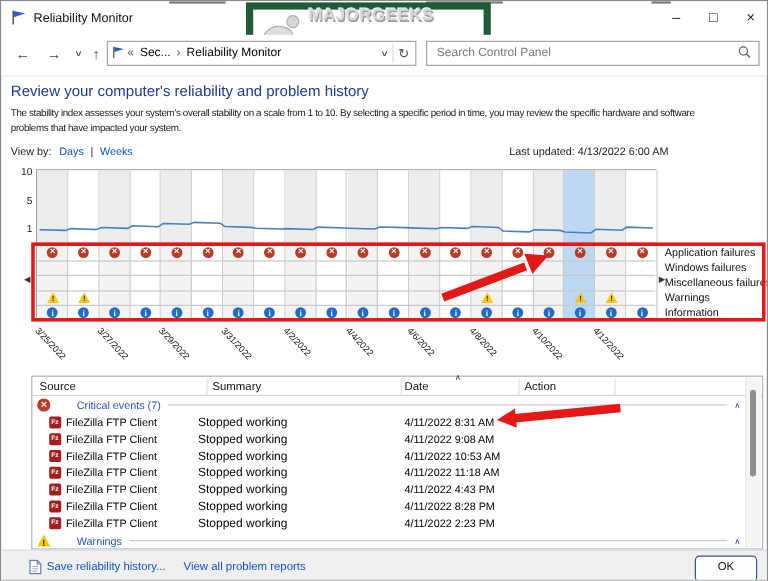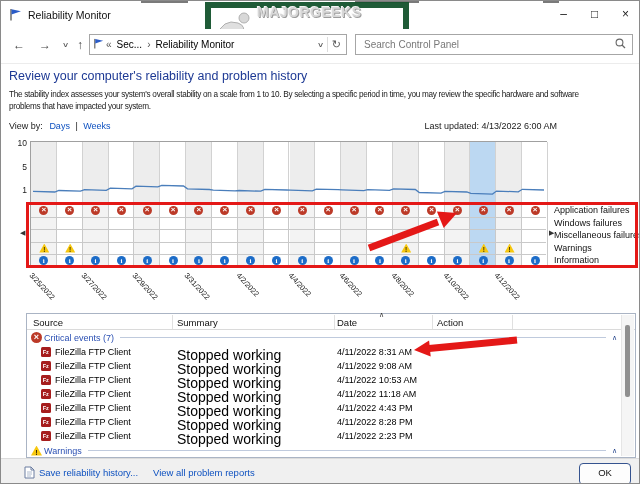--- a/index.html
+++ b/index.html
@@ -78,29 +78,29 @@
   
   #details-title{position:absolute;left:8px;top:299px;font-size:9px;color:#1a1a1a;}
   #table{position:absolute;left:25px;top:312px;width:610px;height:145px;border:1px solid #aab4c4;
          box-sizing:border-box;background:#fff;}
   .th{position:absolute;top:3px;font-size:9.5px;color:#111;text-align:right;}
   #thead-line{position:absolute;left:0;right:0;top:15px;height:1px;background:#dadada;}
   .th-sep{position:absolute;top:1px;height:14px;width:1px;background:#e0e0e0;}
   #sort-caret{position:absolute;top:-3px;font-size:7px;color:#333;}
   .grow{position:absolute;left:0;right:16px;height:15px;display:flex;align-items:center;cursor:pointer;}
   .gic{margin-left:4px;}
-  .glabel{margin-left:2px;font-size:9px;color:var(--grouplbl);white-space:nowrap;}
+  .glabel{margin-left:22px;font-size:9px;color:var(--grouplbl);white-space:nowrap;}
   .gline{flex:1;height:1px;background:#bfcadd;margin:0 6px;}
   .gcaret{font-size:7px;color:#24448c;cursor:pointer;margin-right:2px;}
   .erow{position:absolute;left:0;right:16px;height:14px;cursor:pointer;}
   .fzicon{position:absolute;left:14px;top:2px;width:9.5px;height:9.5px;background:#a61d1d;border-radius:1.5px;
           display:flex;align-items:center;justify-content:center;}
   .fzicon::after{content:"Fz";color:#fff;font-size:5.5px;font-weight:bold;}
   .esrc{position:absolute;left:28px;top:2px;font-size:9px;}
-  .esum{position:absolute;left:150px;top:2px;font-size:14px;}
+  .esum{position:absolute;left:138px;top:2px;font-size:10px;}
   .edate{position:absolute;left:310px;top:2px;font-size:9px;}
   #vscroll{position:absolute;right:1px;top:1px;bottom:1px;width:12px;background:#f5f5f5;border-left:1px solid #e5e5e5;}
   #vthumb{position:absolute;left:3px;width:5px;top:10px;height:72px;background:#8f8f8f;border-radius:2px;cursor:grab;}
   
   #footer{position:absolute;left:0;top:457px;width:640px;height:27px;background:#f0f0f0;border-top:1px solid #dcdcdc;
           box-sizing:border-box;}
   #save-link{position:absolute;left:38px;top:8px;font-size:9.5px;}
   #view-link{position:absolute;left:152px;top:8px;font-size:9.5px;}
   #ok-btn{position:absolute;right:10px;top:4px;width:50px;height:20px;background:#fdfdfd;border:1px solid #35538f;
           border-radius:4px;font-size:9.5px;text-align:center;line-height:18px;cursor:pointer;color:#111;}

